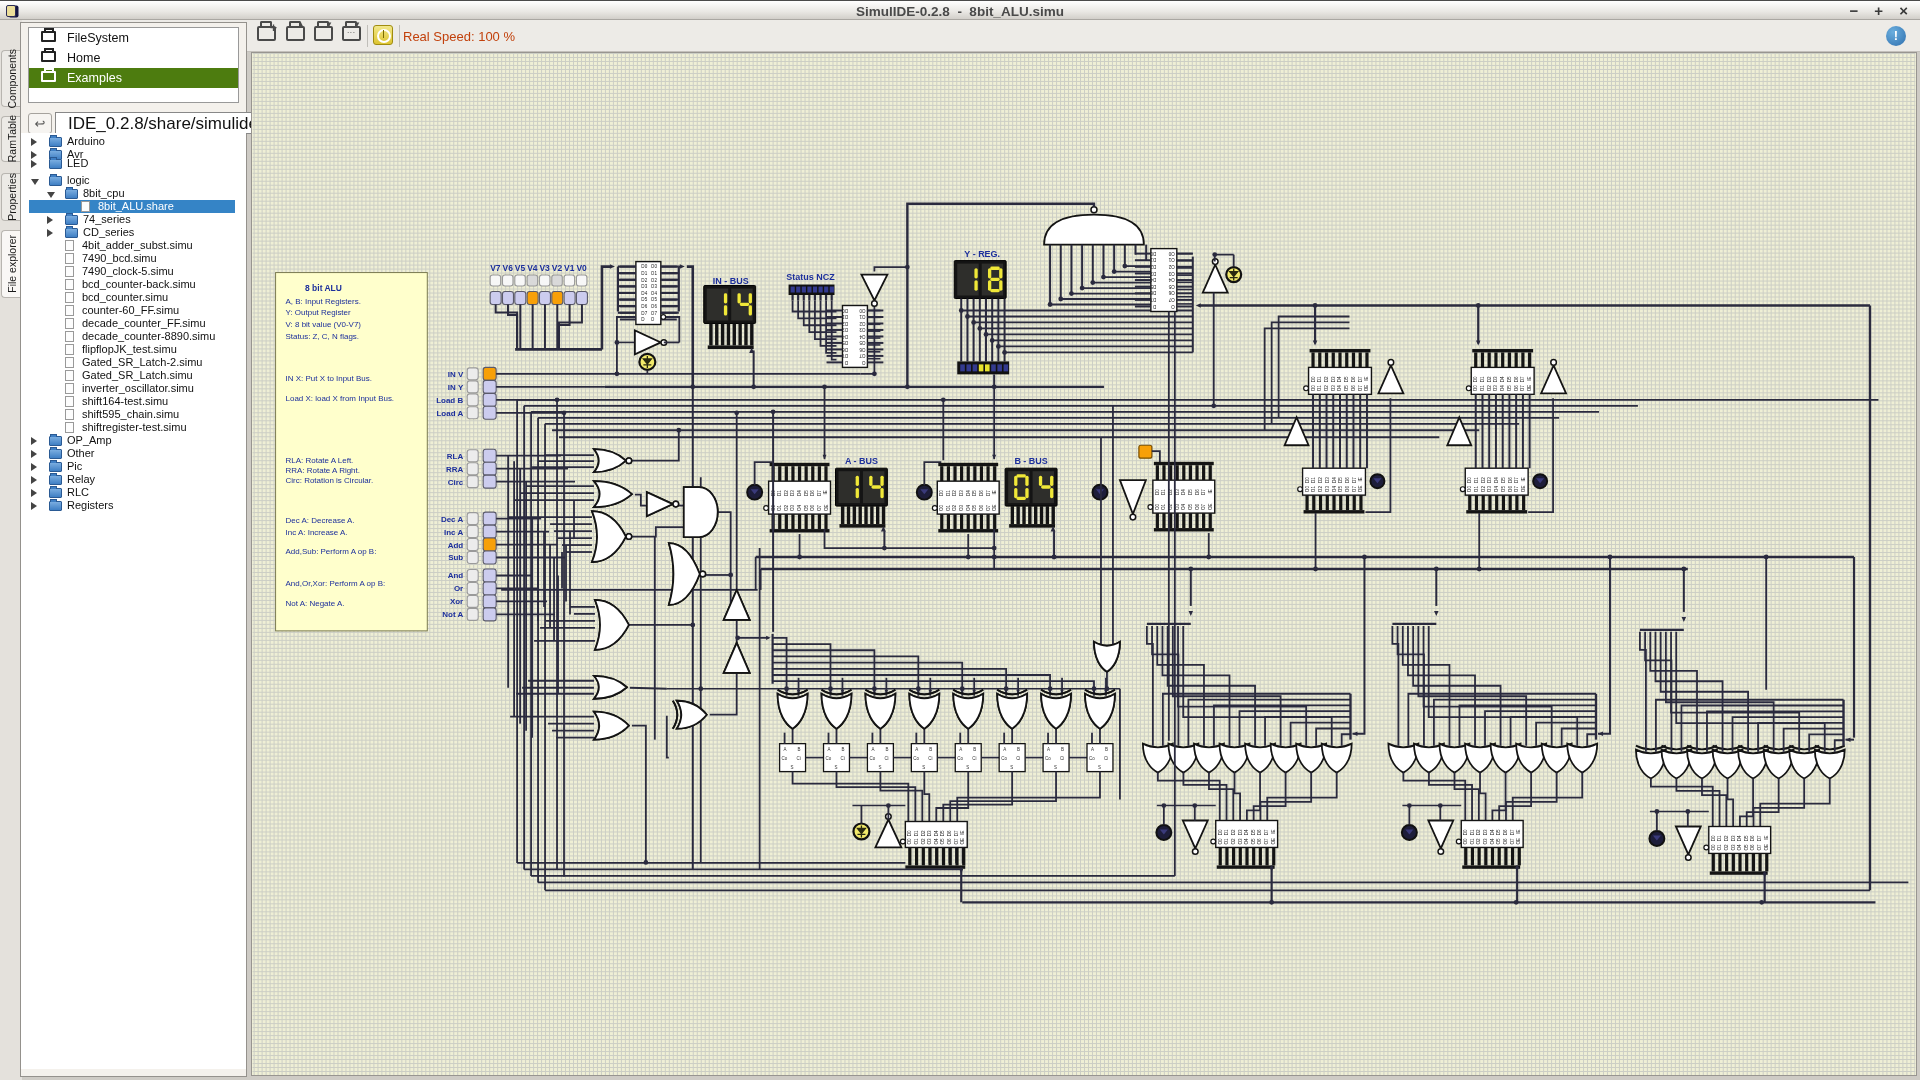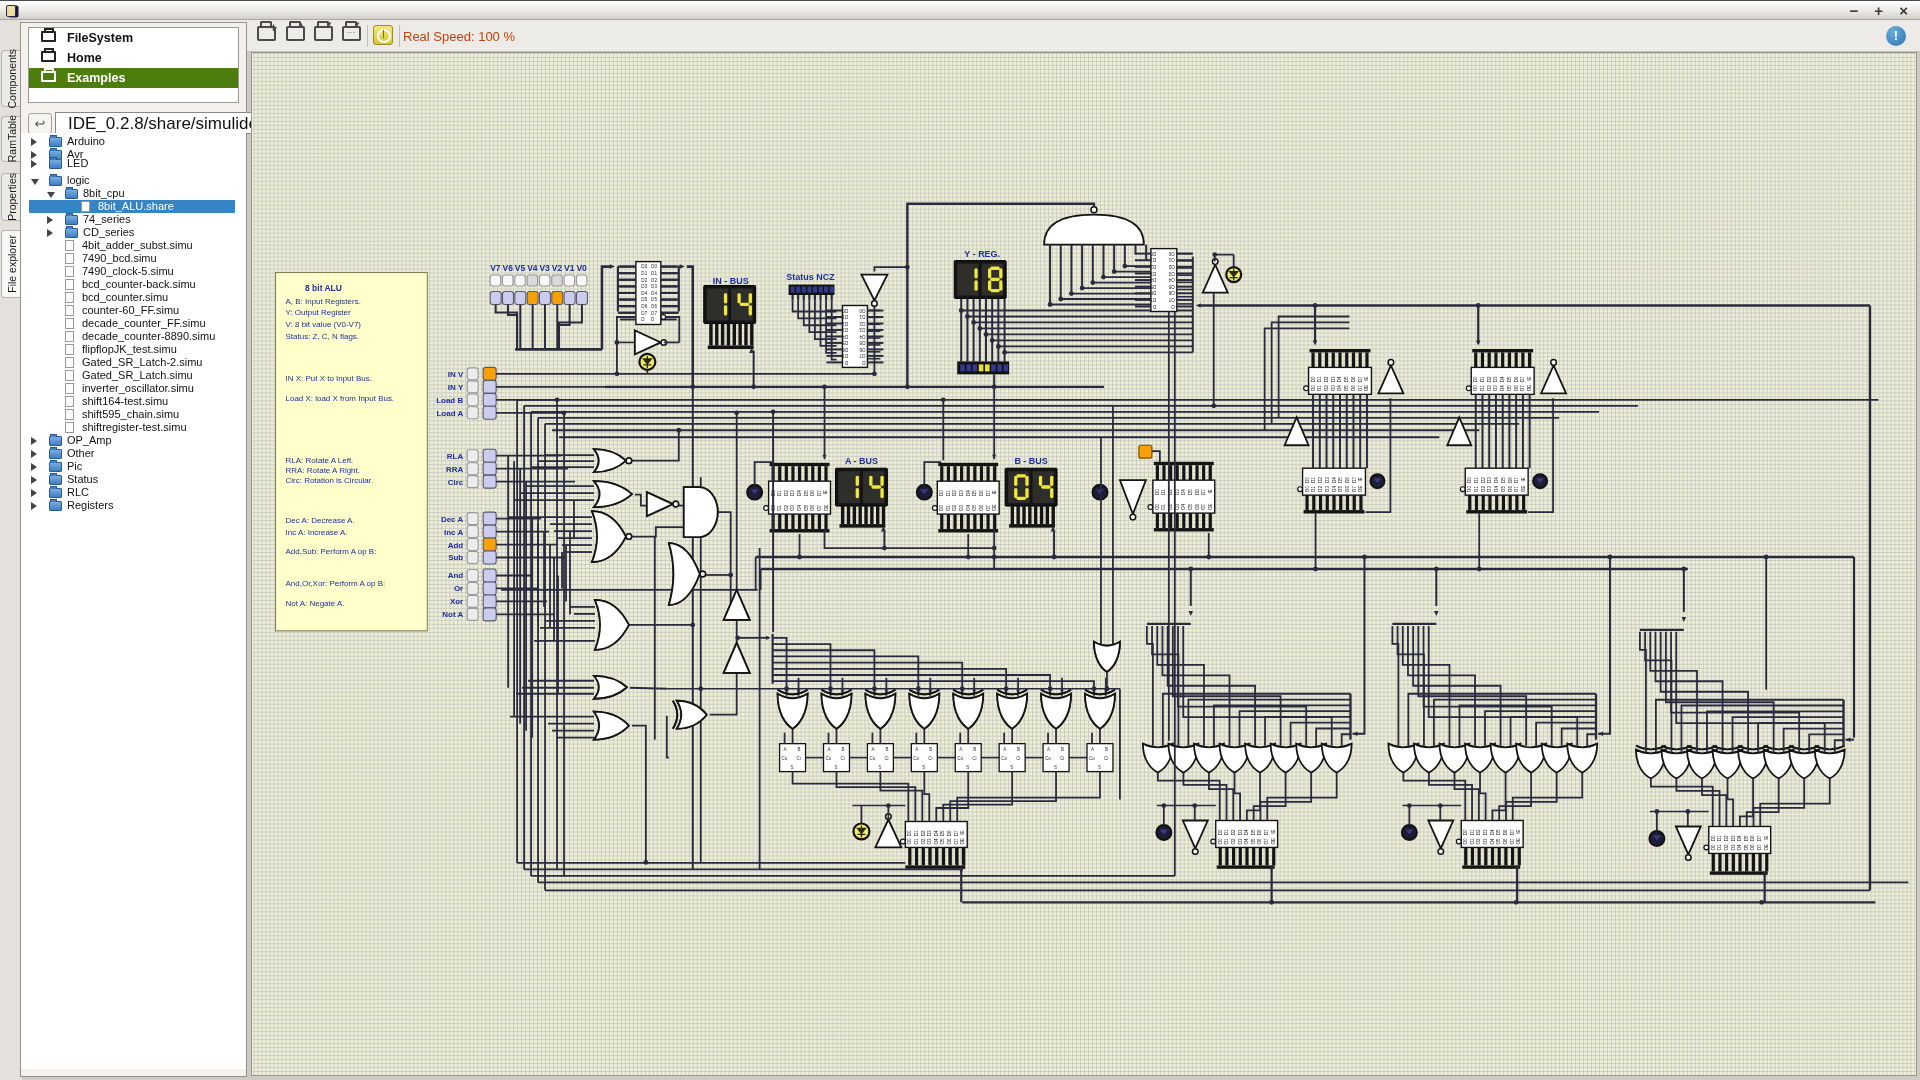--- a/index.html
+++ b/index.html
@@ -14,21 +14,21 @@
 .power { position:absolute; left:373px; top:25px; width:20px; height:20px; background:linear-gradient(#f2e88a,#ddc430); border:1.5px solid #a08c10; border-radius:3px; }
 .power:before { content:""; position:absolute; left:3px; top:3px; width:10px; height:10px; border:2px solid #fff; border-radius:50%; }
 .power:after { content:""; position:absolute; left:8.5px; top:4px; width:1.8px; height:8px; background:#7a6a00; }
 .speed { position:absolute; left:403px; top:9px; font-size:13px; color:#c2410c; }
 .info { position:absolute; left:1886px; top:6px; width:20px; height:20px; background:radial-gradient(circle at 35% 30%,#6aaede,#2f6fae); border-radius:50%; color:#fff; text-align:center; font-size:13px; font-weight:bold; line-height:20px; }
 .tabstrip { position:absolute; left:0; top:20px; width:22px; height:1060px; background:#e4e1dc; }
 .vtab { position:absolute; left:1px; width:20px; background:#eceae6; border:1px solid #b8b5b0; border-right:none; border-radius:4px 0 0 4px; display:flex; align-items:center; justify-content:center; }
 .vtab span { writing-mode:vertical-rl; transform:rotate(180deg); font-size:10.5px; color:#1a1a1a; white-space:nowrap; letter-spacing:0px; }
 .sidebar { position:absolute; left:20px; top:22px; width:227px; height:1055px; background:#f4f1ec; border:1px solid #94918c; }
 .flist { position:absolute; left:7px; top:4px; width:211px; height:76px; background:#fff; border:1px solid #999; }
-.frow { position:relative; height:20px; padding-left:38px; font-weight:bold; font-size:12.5px; color:#111; line-height:20px; }
+.frow { position:relative; height:20px; padding-left:38px; font-weight:normal; font-size:12.5px; color:#111; line-height:20px; }
 .frow.sel { background:#4d7c0f; color:#fff; }
 .dfold { position:absolute; left:12px; top:3px; width:15px; height:11px; border:2px solid #222; border-radius:1px; }
 .dfold:before { content:""; position:absolute; left:1px; top:-5px; width:6px; height:2px; border:2px solid #222; border-bottom:none; }
 .frow.sel .dfold, .frow.sel .dfold:before { border-color:#fff; }
 .backbtn { position:absolute; left:7px; top:90px; width:24px; height:21px; background:#f6f4f1; border:1px solid #a5a29d; border-radius:3px; color:#555; text-align:center; font-size:13px; line-height:20px; }
 .pathbox { position:absolute; left:34px; top:89px; width:207px; height:22px; background:#fff; border:1px solid #888; font-size:17px; line-height:21px; color:#111; padding-left:12px; overflow:hidden; }
 .tree { position:absolute; left:0px; top:115px; width:226px; height:945px; background:#fff; }
 .trow { position:absolute; left:0; width:226px; height:13px; font-size:11px; line-height:13px; color:#111; }
 .trow.sel { color:#fff; }
 .trow.sel::before { content:""; position:absolute; left:8px; right:12px; top:0; bottom:0; background:#3584c6; z-index:0; }
@@ -39,20 +39,21 @@
 .arr.col { border-left:6px solid #444; border-top:4px solid transparent; border-bottom:4px solid transparent; }
 .arr.exp { border-top:6px solid #444; border-left:4px solid transparent; border-right:4px solid transparent; margin-top:2px; }
 .fold { position:absolute; top:1.5px; width:13px; height:10px; background:linear-gradient(#7aade0,#3f7fc4); border:1px solid #2a5a94; border-radius:1px; }
 .fold:before { content:""; position:absolute; left:0px; top:-3px; width:5px; height:2px; background:#3f7fc4; border:1px solid #2a5a94; border-bottom:none; }
 .ficon { position:absolute; top:1px; width:9px; height:11px; background:#fdfdfd; border:1px solid #999; }
 .canvas { position:absolute; left:251px; top:52px; width:1666px; height:1024px; border:1px solid #989590; background:#f0f0da; }
 </style></head>
 <body>
 <div class="titlebar">
   <div class="appicon"></div>
+  <div class="title">SimulIDE-0.2.8&nbsp;&nbsp;-&nbsp;&nbsp;8bit_ALU.simu</div>
   <div class="winbtns">−&nbsp;+&nbsp;×</div>
 </div>
 <div class="toolbar">
   <div class="tico" style="left:257px"></div>
     <div style="position:absolute;left:270px;top:1px;font-size:12px;font-weight:bold;color:#4a4a4a">+</div>
   <div class="tico" style="left:286px"></div>
     <div style="position:absolute;left:297px;top:0px;font-size:8px;color:#4a4a4a">▲</div>
   <div class="tico" style="left:314px"></div>
     <div style="position:absolute;left:325px;top:0px;font-size:8px;color:#4a4a4a">▼</div>
   <div class="tico" style="left:342px"></div>
@@ -198,21 +199,21 @@
       <span class="tlabel" style="left:46px">Other</span>
     </div>
 <div class="trow" style="top:327px">
       <span class="arr col" style="left:10px"></span>
       <span class="fold" style="left:28px"></span>
       <span class="tlabel" style="left:46px">Pic</span>
     </div>
 <div class="trow" style="top:340px">
       <span class="arr col" style="left:10px"></span>
       <span class="fold" style="left:28px"></span>
-      <span class="tlabel" style="left:46px">Status</span>
+      <span class="tlabel" style="left:46px">Relay</span>
     </div>
 <div class="trow" style="top:353px">
       <span class="arr col" style="left:10px"></span>
       <span class="fold" style="left:28px"></span>
       <span class="tlabel" style="left:46px">RLC</span>
     </div>
 <div class="trow" style="top:366px">
       <span class="arr col" style="left:10px"></span>
       <span class="fold" style="left:28px"></span>
       <span class="tlabel" style="left:46px">Registers</span>

